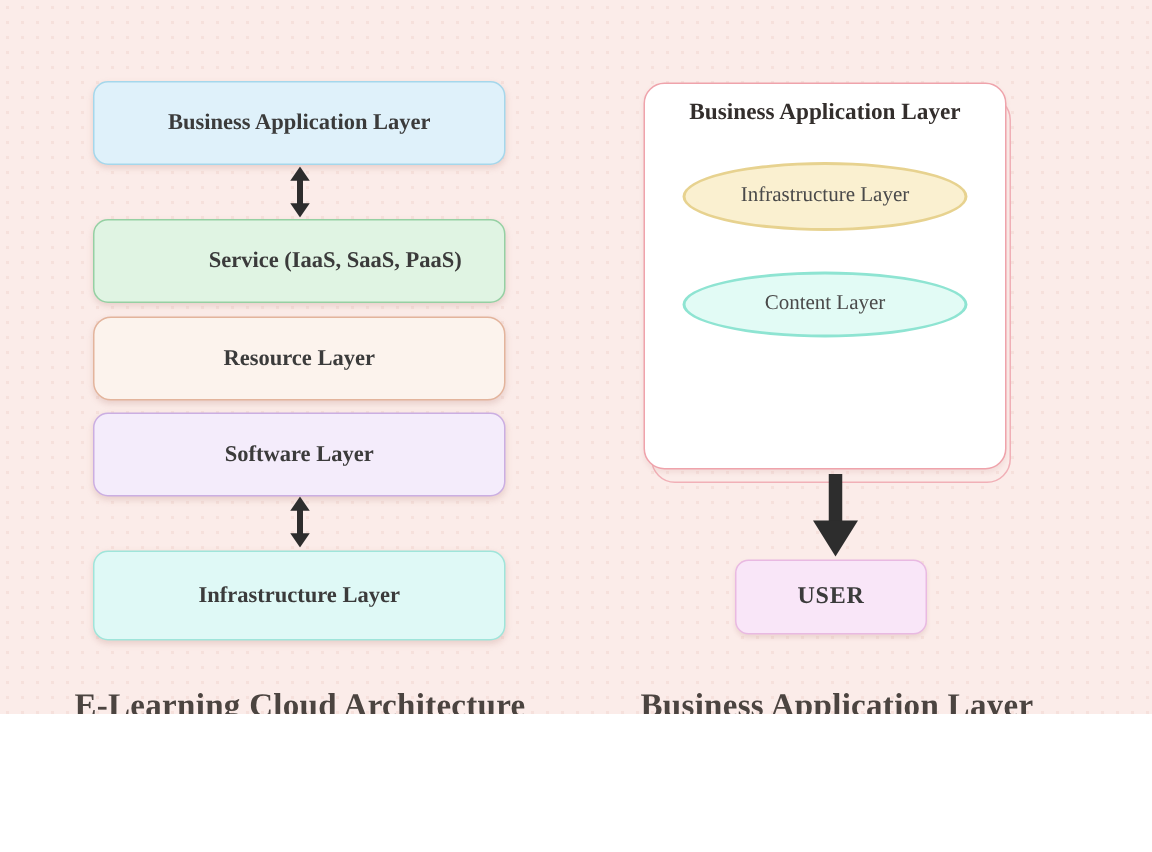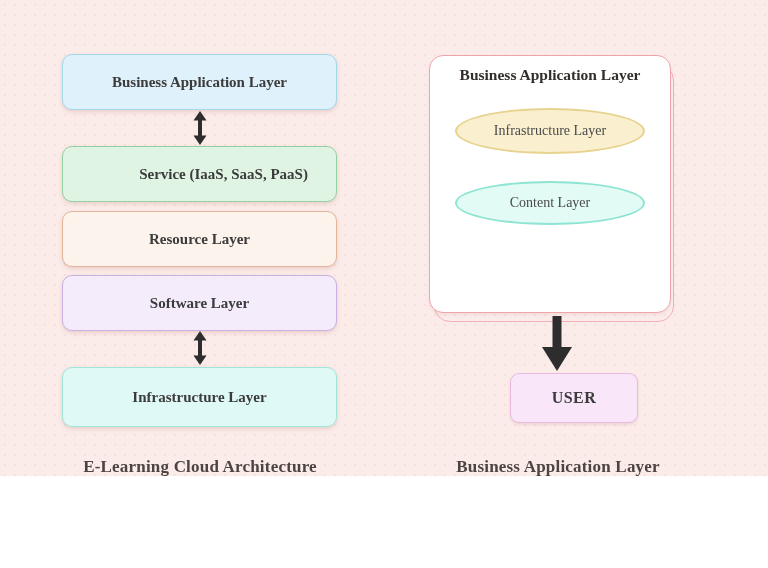--- a/index.html
+++ b/index.html
@@ -13,29 +13,29 @@
   
   .lbox {
     position:absolute; left:62px; width:275px; box-sizing:border-box;
     border:1.5px solid; border-radius:10px;
     display:flex; align-items:center; justify-content:center;
     font-weight:bold; font-size:15px; color:#3B3B3B;
     box-shadow:0 2px 4px rgba(186,132,126,0.28);
   }
   .lbox-1 { top:54px;  height:56px; }
   .lbox-2 { top:146px; height:56px; }
-  .lbox-3 { top:211px; height:56px; }
+  .lbox-3 { top:211px; height:56px;border-radius:12px; }
   .lbox-4 { top:275px; height:56px; }
   .lbox-5 { top:367px; height:60px; }
   .darrow { position:absolute; left:192px; width:16px; height:34px; }
   .darrow-1 { top:111px; }
   .darrow-2 { top:331px; }
   
   .caption {
-    position:absolute; top:457px; font-weight:bold; font-size:17px;
+    position:absolute; top:457px; font-weight:bold; font-size:22px;
     color:#4B4440; text-align:center; letter-spacing:0.2px;
   }
   .caption-left  { left:30px;  width:340px; }
   .caption-right { left:408px; width:300px; }
   
   .panel-ghost {
     position:absolute; left:434px; top:64px; width:240px; height:258px;
     box-sizing:border-box; border:1.5px solid #F1B0B7; border-radius:16px;
   }
   .panel {
@@ -58,21 +58,20 @@
   .ellipse-2 { top:181px; height:44px; }
   .ellipse-3 { top:237px; height:47px; }
   
   .bigarrow { position:absolute; left:541px; top:316px; width:32px; height:56px; }
   .userbox {
     position:absolute; left:490px; top:373px; width:128px; height:50px;
     box-sizing:border-box; border:1.5px solid; border-radius:9px;
     display:flex; align-items:center; justify-content:center;
     font-weight:bold; font-size:16px; letter-spacing:0.5px; color:#3B3B3B;
     box-shadow:0 2px 3px rgba(186,132,126,0.2);
-    margin-left:20px;
   }
   
   .logo { position:absolute; left:645px; top:530px; display:flex; align-items:center; gap:3px; }
   .logo-text { font-weight:bold; font-size:21px; letter-spacing:0.5px; }
   .logo-mark { display:block; }
 </style>
 </head>
 <body>
 
 <div class="stage" style="background-color: rgb(251, 236, 233);">

